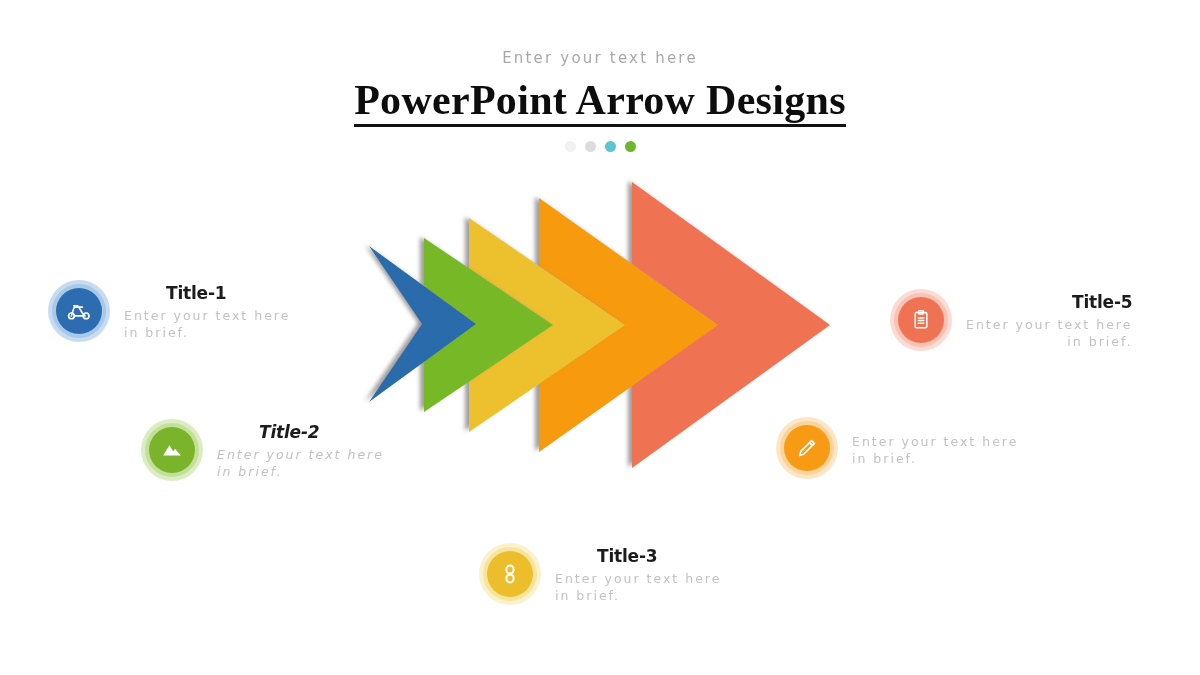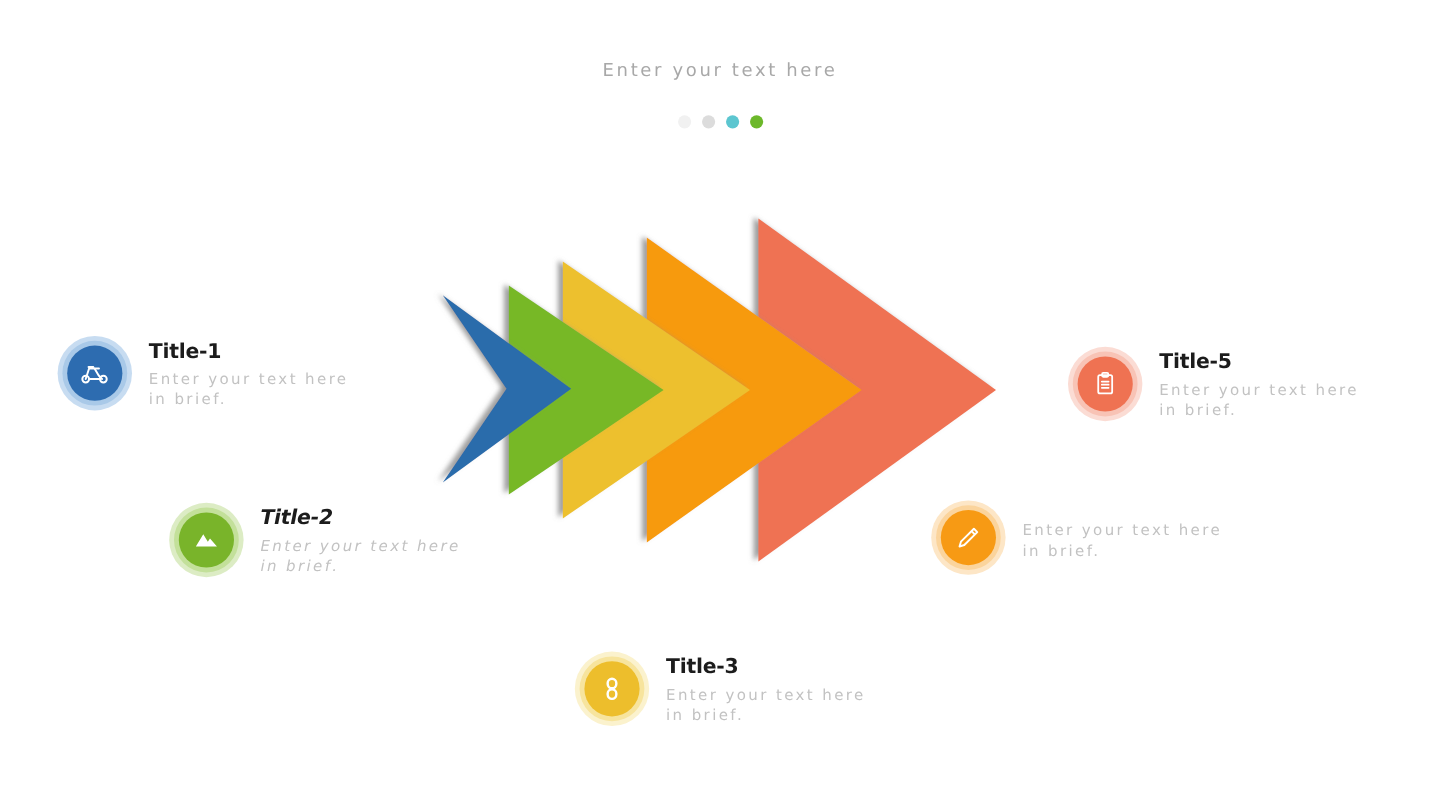--- a/index.html
+++ b/index.html
@@ -54,35 +54,37 @@
     position:relative; width:46px; height:46px; border-radius:50%;
     display:flex; align-items:center; justify-content:center;
   }
   .badge svg { display:block; }
 
   .texts { padding-left:14px; }
   .item-title {
     font-family:"DejaVu Sans", sans-serif;
     font-size:17px; font-weight:700; color:#1c1c1c; line-height:22px;
     letter-spacing:-0.2px;
+    margin-left:42px;
   }
   .item-desc {
     font-family:"DejaVu Sans", sans-serif;
     font-size:12.5px; color:#c2c2c2; line-height:17px; letter-spacing:2px;
     font-weight:400; margin-top:3px; white-space:pre-line;
   }
 </style>
 </head>
 <body>
 
 <div class="slide">
 
   <div class="header">
     <div class="subtitle">Enter your text here</div>
     <div class="title-wrap">
+      <div class="title">PowerPoint Arrow Designs</div>
       <div class="title-rule"></div>
     </div>
     <div class="dots">
       <span class="dot" style="background: rgb(241, 241, 241);"></span>
       <span class="dot" style="background: rgb(220, 220, 220);"></span>
       <span class="dot" style="background: rgb(92, 198, 208);"></span>
       <span class="dot" style="background: rgb(108, 184, 42);"></span>
     </div>
   </div>
 
@@ -173,21 +175,21 @@
           </g>
         </svg>
       </span>
     </div>
     <div class="texts">
       <div class="item-desc">Enter your text here
 in brief.</div>
     </div>
   </div>
 
-  <div class="item right-side" style="left:890px; top:289px;">
+  <div class="item right-side" style="left:890px; top:289px;text-align:right;">
     <div class="badge">
       <span class="halo" style="background: rgb(251, 220, 212);"></span>
       <span class="halo2" style="background: rgb(248, 195, 181);"></span>
       <span class="core" style="background: rgb(239, 114, 82);">
         <svg width="24" height="24" viewBox="0 0 24 24">
           <g fill="none" stroke="#fff" stroke-width="1.5" stroke-linejoin="round" stroke-linecap="round">
             <rect x="6.2" y="4.6" width="11.6" height="15.2" rx="1.4"></rect>
             <rect x="9.4" y="2.8" width="5.2" height="3.2" rx="1"></rect>
             <path d="M9.2 10 h5.6 M9.2 12.6 h5.6 M9.2 15.2 h5.6"></path>
           </g>

